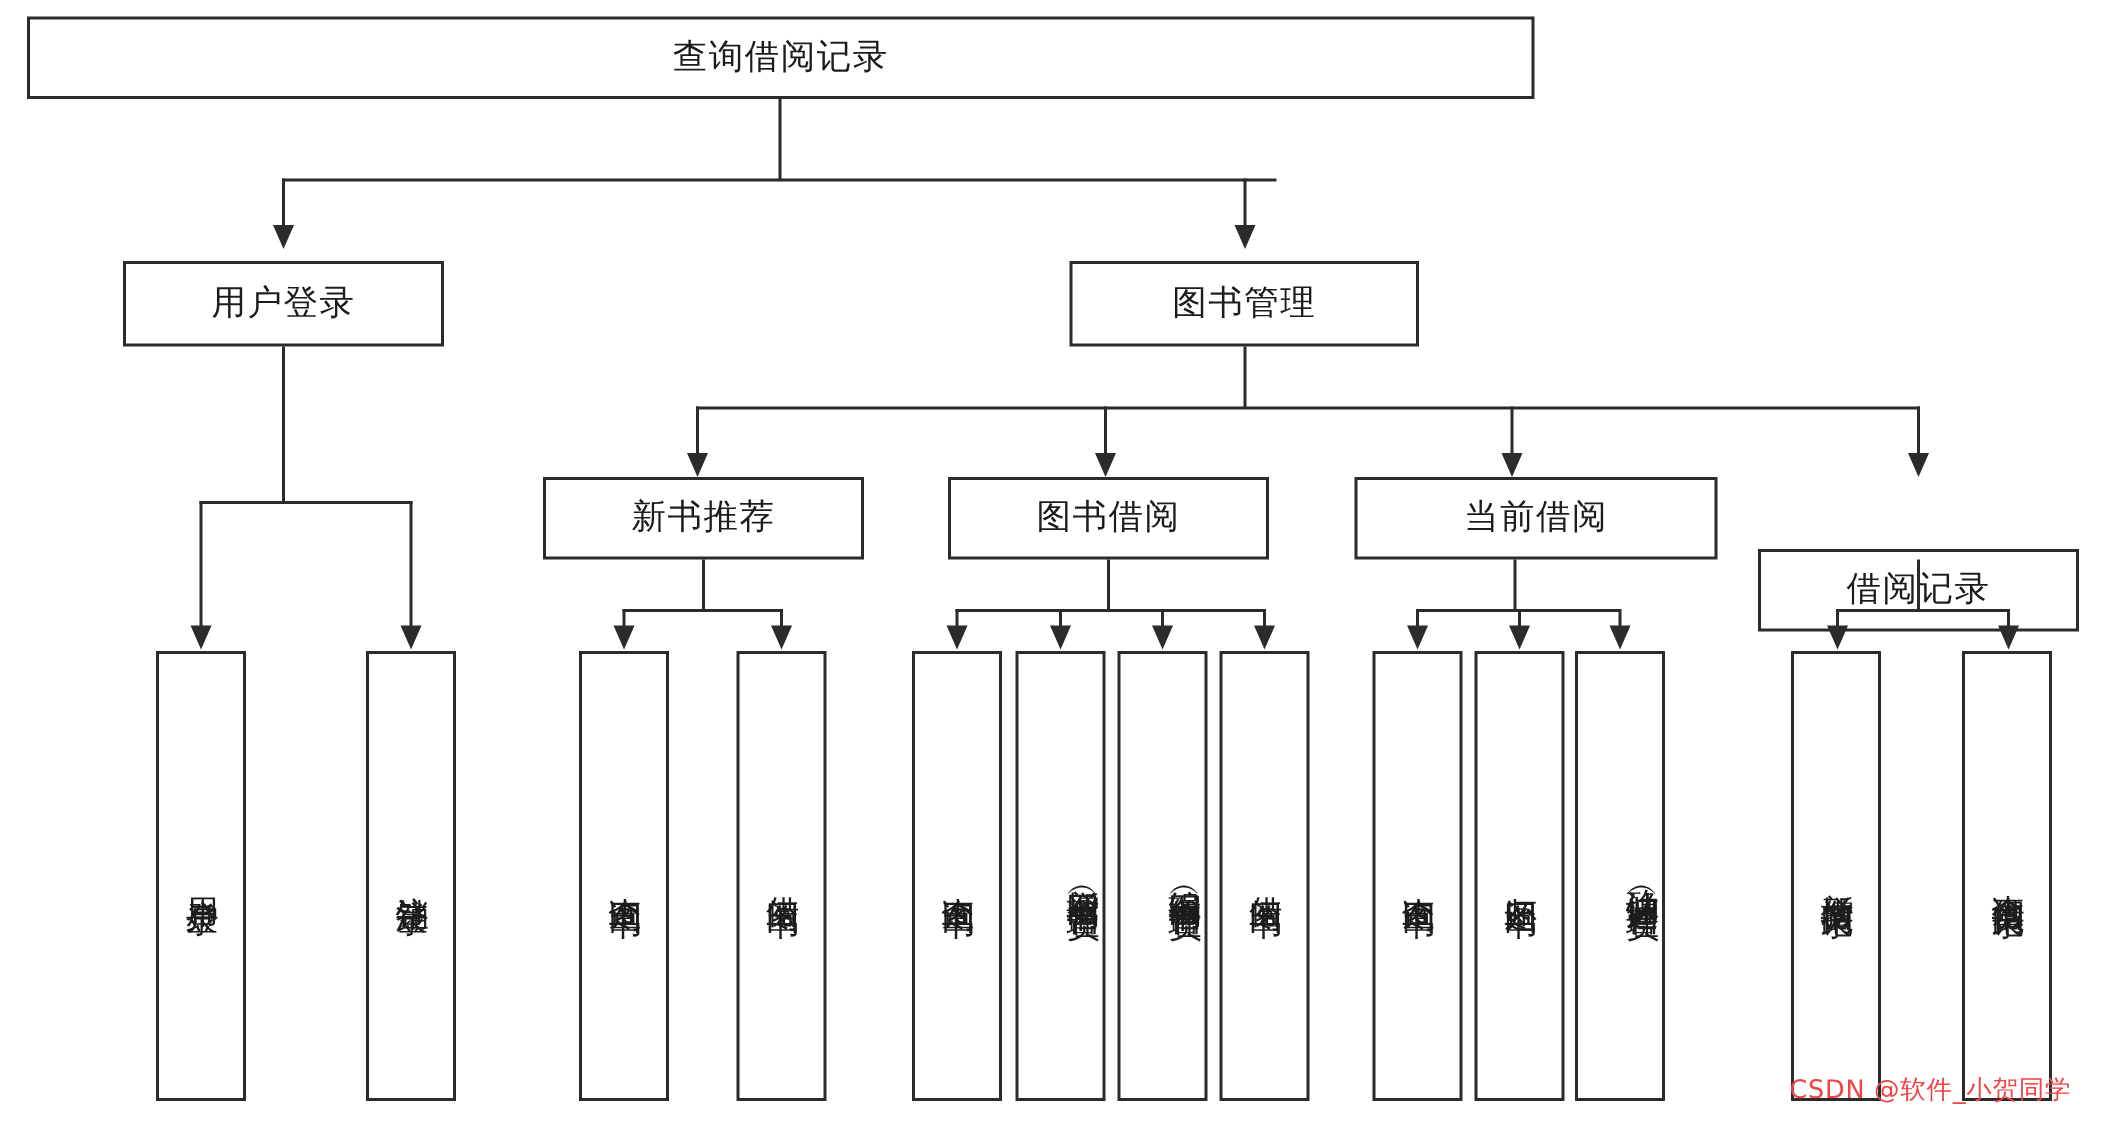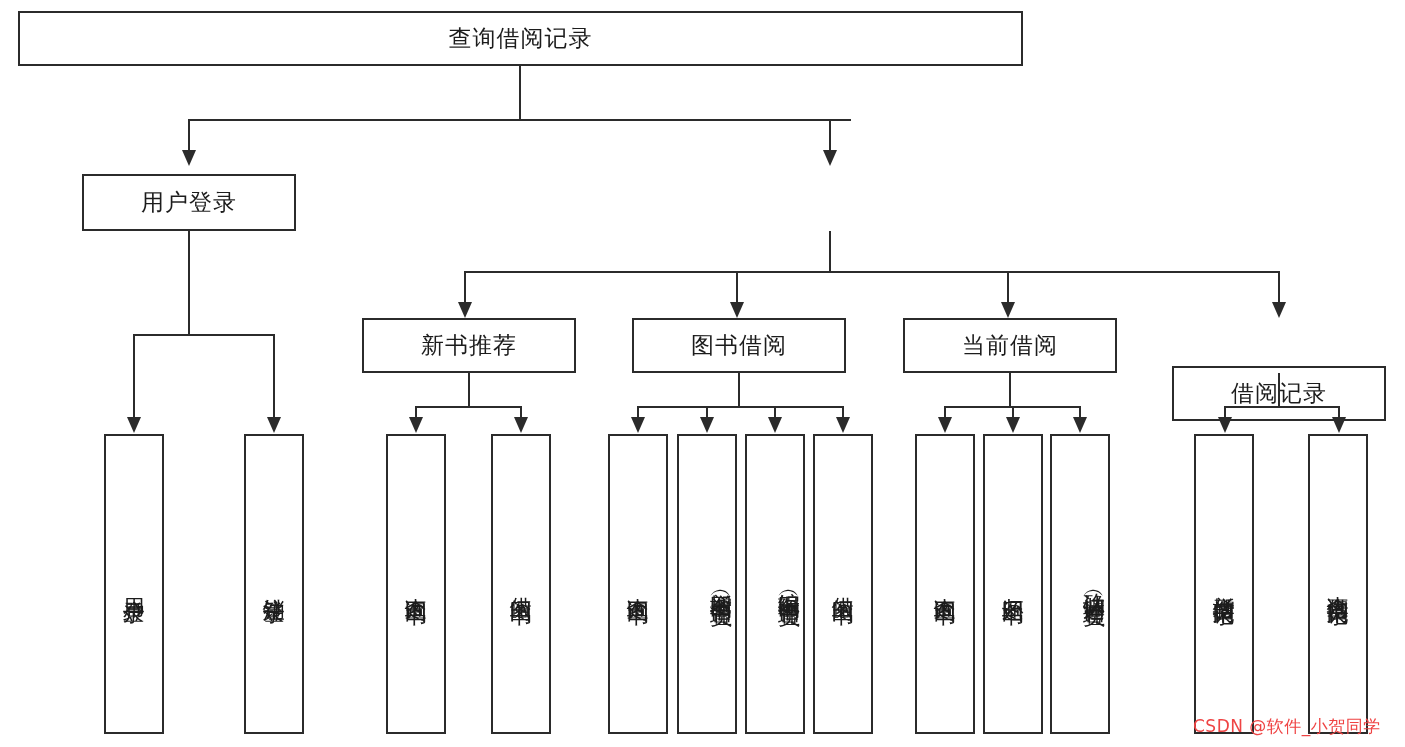--- a/index.html
+++ b/index.html
@@ -80,20 +80,23 @@
   <div class="conn v" style="left:519px; top:66px; height:54px;"></div>
   <div class="conn h" style="left:188px; top:119px; width:663px;"></div>
   <div class="conn v" style="left:188px; top:119px; height:32px;"></div>
   <div class="conn v" style="left:829px; top:119px; height:32px;"></div>
   <div class="arrow" style="left:182px; top:150px;"></div>
   <div class="arrow" style="left:823px; top:150px;"></div>
 
   <div class="node horiz" style="left:82px; top:174px; width:214px; height:57px;">
     <span>用户登录</span>
   </div>
+  <div class="node horiz" style="left:713px; top:174px; width:233px; height:57px;">
+    <span>图书管理</span>
+  </div>
 
   <div class="conn v" style="left:188px; top:231px; height:104px;"></div>
   <div class="conn h" style="left:133px; top:334px; width:142px;"></div>
   <div class="conn v" style="left:133px; top:334px; height:84px;"></div>
   <div class="conn v" style="left:273px; top:334px; height:84px;"></div>
   <div class="arrow" style="left:127px; top:417px;"></div>
   <div class="arrow" style="left:267px; top:417px;"></div>
 
   <div class="conn v" style="left:829px; top:231px; height:41px;"></div>
   <div class="conn h" style="left:464px; top:271px; width:816px;"></div>
@@ -105,21 +108,21 @@
   <div class="arrow" style="left:730px; top:302px;"></div>
   <div class="arrow" style="left:1001px; top:302px;"></div>
   <div class="arrow" style="left:1272px; top:302px;"></div>
 
   <div class="node horiz" style="left:632px; top:318px; width:214px; height:55px;">
     <span>图书借阅</span>
   </div>
   <div class="node horiz" style="left:362px; top:318px; width:214px; height:55px;">
     <span>新书推荐</span>
   </div>
-  <div class="node horiz" style="left:903px; top:318px; width:214px; height:55px;">
+  <div class="node horiz" style="left:903px; top:318px; width:242px; height:55px;">
     <span>当前借阅</span>
   </div>
   <div class="node horiz" style="left:1172px; top:318px; width:214px; height:55px;margin-top:48px;">
     <span>借阅记录</span>
   </div>
 
   <div class="conn v" style="left:468px; top:373px; height:34px;"></div>
   <div class="conn h" style="left:415px; top:406px; width:107px;"></div>
   <div class="conn v" style="left:415px; top:406px; height:12px;"></div>
   <div class="conn v" style="left:520px; top:406px; height:12px;"></div>

